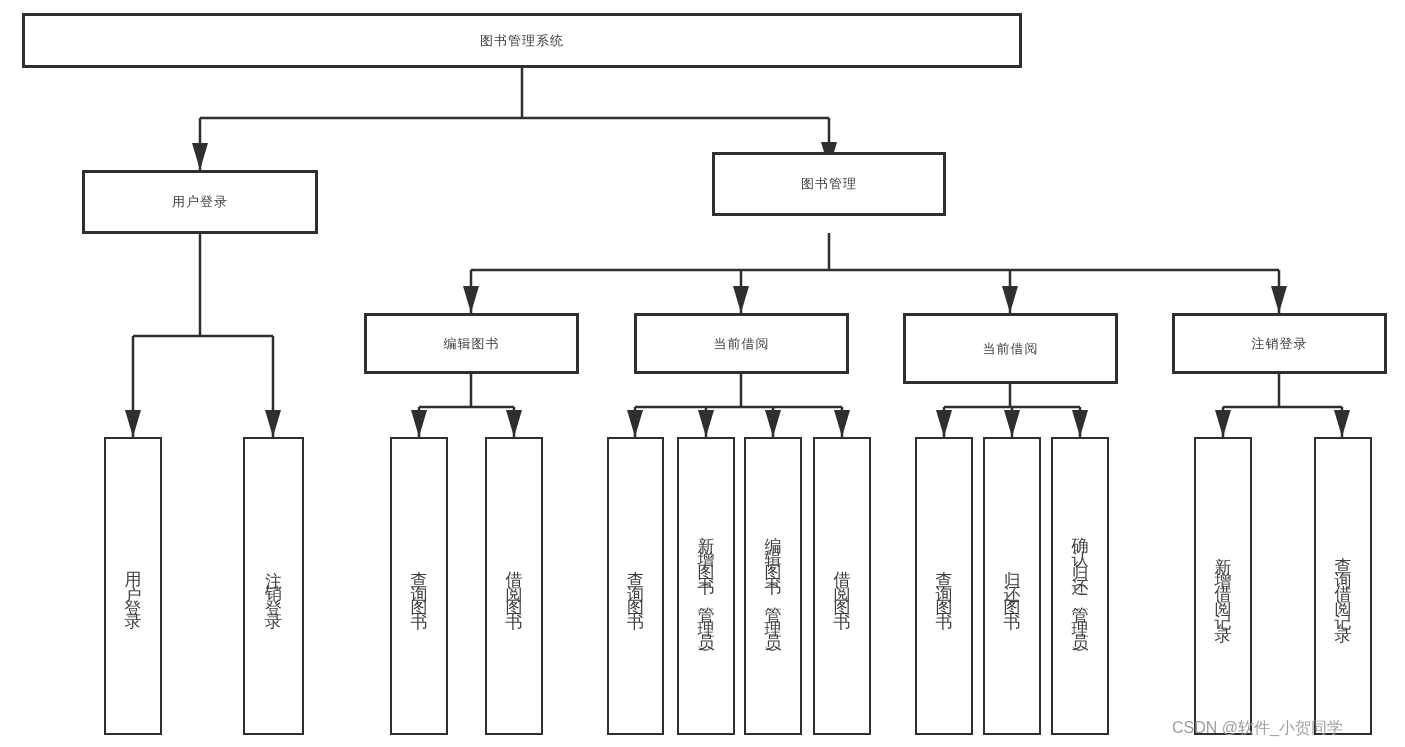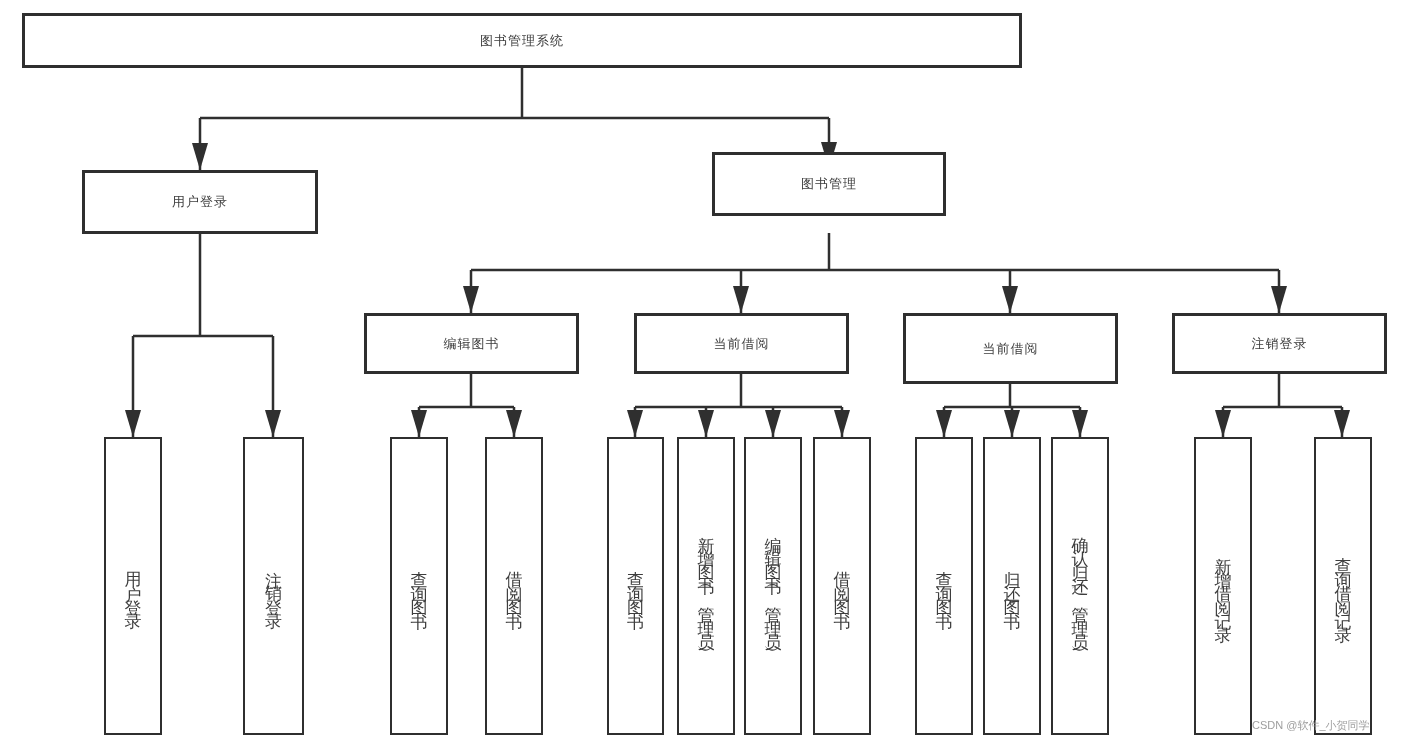--- a/index.html
+++ b/index.html
@@ -40,23 +40,23 @@
   .box.v { border-width: 2.5px; }
   .box.v span {
     writing-mode: vertical-rl;
     text-orientation: upright;
     font-size: 17px;
     line-height: 1;
     letter-spacing: 14px;
   }
   .watermark {
     position: absolute;
-    left: 1252px;
+    left: 1172px;
     top: 718px;
-    font-size: 11px;
+    font-size: 16px;
     white-space: nowrap;
     color: var(--watermark, #9e9e9e);
     z-index: 5;
   }
 </style>
 </head>
 <body>
 
 <div class="stage">
 

